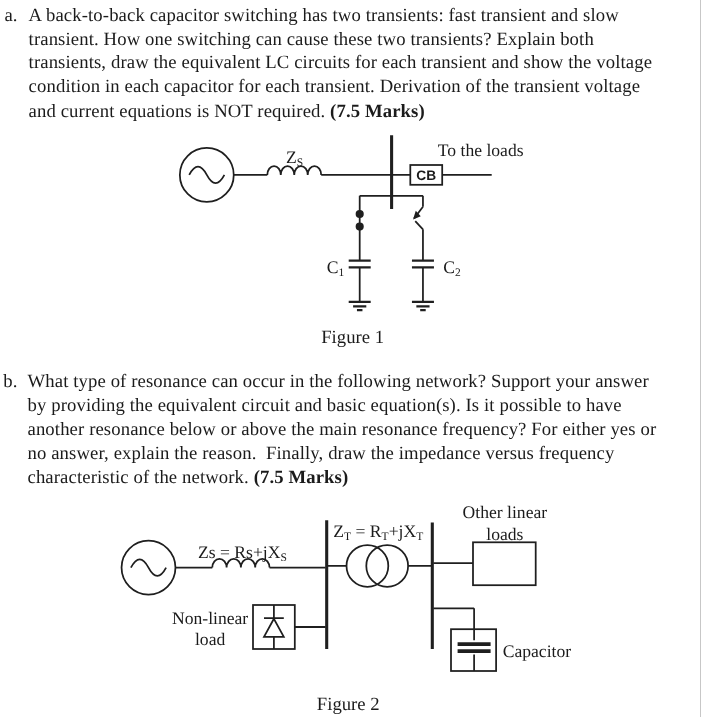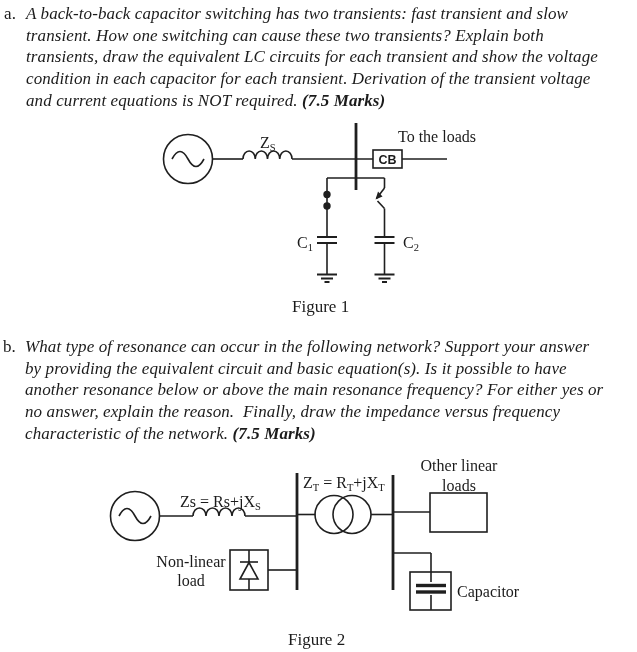--- a/index.html
+++ b/index.html
@@ -5,21 +5,21 @@
   html,body{margin:0;padding:0;background:#888;}
   #canvas{
     position:relative;width:637px;height:652px;background:#ffffff;
     font-family:"Liberation Serif",serif;color:#1b1b1b;overflow:hidden;
   }
   .question{
     position:absolute;display:flex;align-items:flex-start;
     font-size:17px;line-height:21.7px;letter-spacing:0.1px;
   }
   .qlabel{flex:0 0 22px;}
-  .qtext{white-space:pre;font-style:italic;}
+  .qtext{white-space:pre;}
   .qtext .marks{font-weight:bold;margin-top:28px;}
   .figsvg{position:absolute;}
   svg text{font-family:"Liberation Serif",serif;fill:#1b1b1b;}
   svg .cbtxt{font-family:"Liberation Sans",sans-serif;font-weight:bold;}
 </style>
 </head>
 <body>
 
 <div id="canvas">
 

